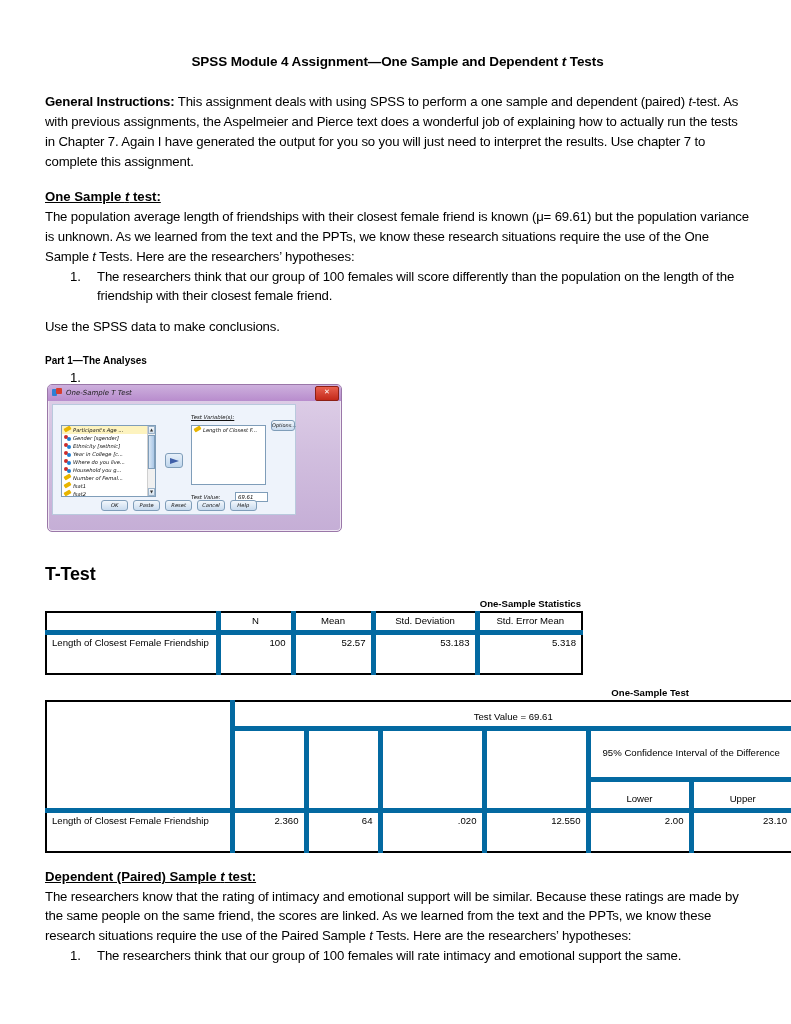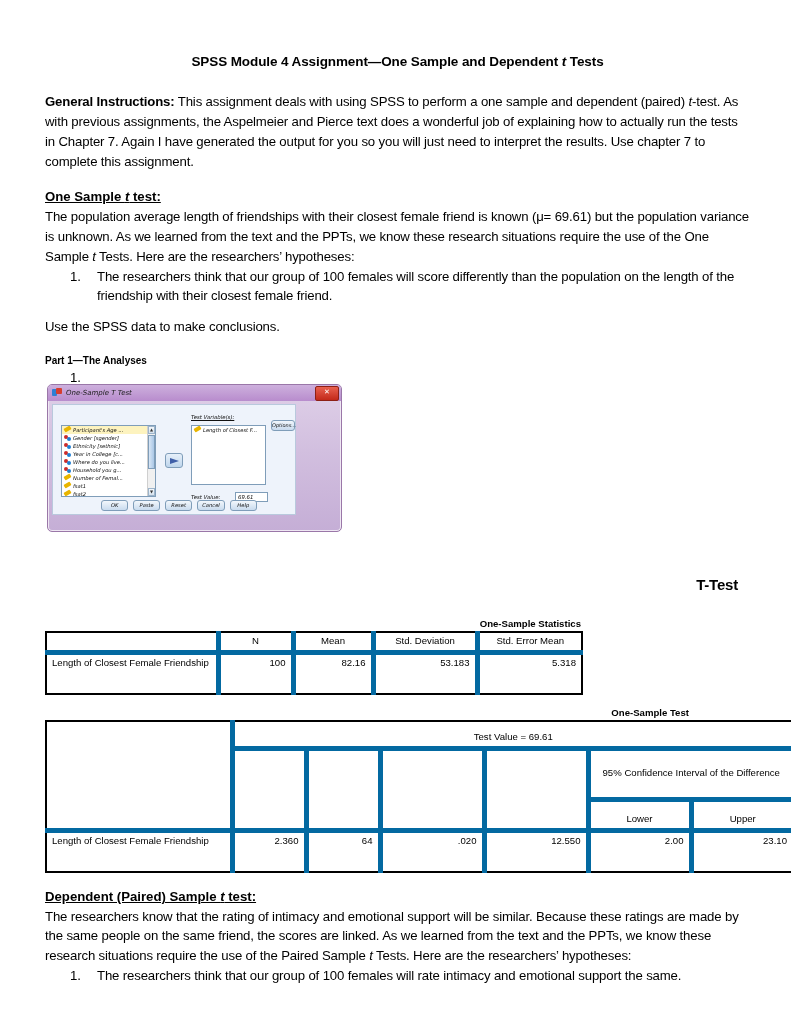--- a/index.html
+++ b/index.html
@@ -298,26 +298,25 @@
     line-height: 9px;
     text-align: center;
     color: #111;
     padding: 0 4px;
     box-sizing: border-box;
     font-family: "DejaVu Sans", sans-serif;
   }
 
   
   .ttest-head {
-    font-size: 15px;
+    font-size: 18px;
     font-weight: bold;
     font-family: "Liberation Sans", sans-serif;
-    margin: 12px;
+    margin: 0;
     letter-spacing: -0.2px;
-    text-align: right;
   }
   .tbl-caption {
     text-align: right;
     font-size: 9.6px;
     font-weight: bold;
     font-family: "Liberation Sans", sans-serif;
     margin: 0 0 2px 0;
   }
   table.spss-tbl {
     border-collapse: collapse;
@@ -472,21 +471,21 @@
           <tr>
             <td class="tb-outer-top tb-outer-left"></td>
             <td class="ctr tb-outer-top">N</td>
             <td class="ctr tb-outer-top">Mean</td>
             <td class="ctr tb-outer-top">Std. Deviation</td>
             <td class="ctr tb-outer-top tb-outer-right">Std. Error Mean</td>
           </tr>
           <tr>
             <td class="lft tb-outer-left tb-outer-bottom" style="vertical-align:top; height:34px;">Length of Closest Female Friendship</td>
             <td class="rgt tb-outer-bottom" style="vertical-align:top;">100</td>
-            <td class="rgt tb-outer-bottom" style="vertical-align:top;">82.16</td>
+            <td class="rgt tb-outer-bottom" style="vertical-align:top;">52.57</td>
             <td class="rgt tb-outer-bottom" style="vertical-align:top;">53.183</td>
             <td class="rgt tb-outer-bottom tb-outer-right" style="vertical-align:top;">5.318</td>
           </tr>
         </tbody>
       </table>
     </div>
 
     <div style="height:12px"></div>
 
     <div class="tbl2">

